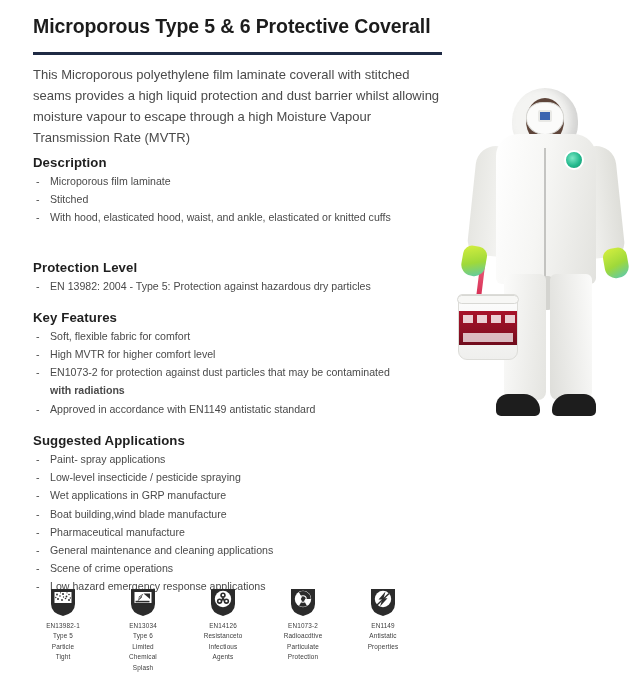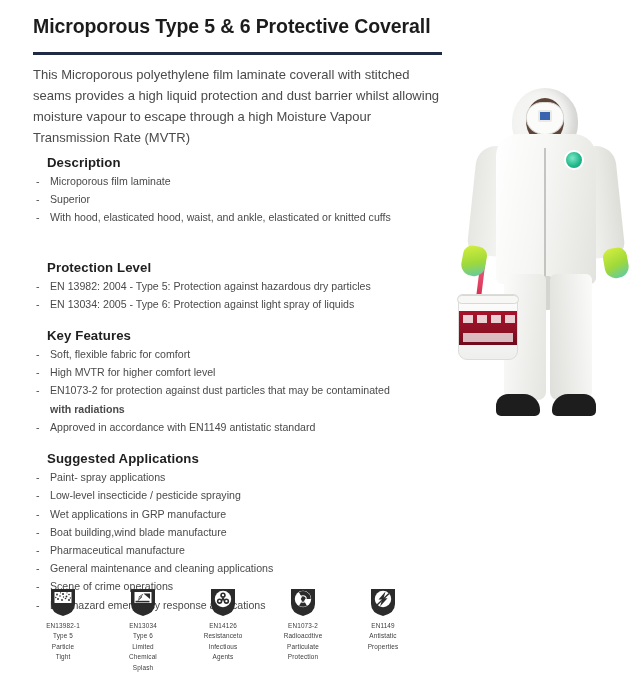--- a/index.html
+++ b/index.html
@@ -56,21 +56,20 @@
     width: 408px;
   }
 
   h2.section-head {
     font-size: 13.2px;
     font-weight: bold;
     color: #1f1f1f;
     margin-top: 7px;
     margin-bottom: 2px;
     letter-spacing: 0.1px;
-    margin-left: 14px;
   }
 
   ul.bullets {
     list-style: none;
   }
   ul.bullets li {
     font-size: 10.6px;
     line-height: 1.72;
     color: #4a4a4a;
     position: relative;
@@ -328,30 +327,29 @@
     </div>
   </div>
 
   <div class="content">
 
     <p class="intro">This Microporous polyethylene film laminate coverall with stitched seams provides a high liquid protection and dust barrier whilst allowing moisture vapour to escape through a high Moisture Vapour Transmission Rate (MVTR)</p>
 
     <h2 class="section-head">Description</h2>
     <ul class="bullets">
       <li>Microporous film laminate</li>
-      <li>Superior</li>
+      <li>Stitched</li>
       <li>With hood, elasticated hood, waist, and ankle, elasticated or knitted cuffs</li>
     </ul>
 
     <div class="gap-lg"></div>
 
     <h2 class="section-head">Protection Level</h2>
     <ul class="bullets">
       <li>EN 13982: 2004 - Type 5: Protection against hazardous dry particles</li>
-      <li>EN 13034: 2005 - Type 6: Protection against light spray of liquids</li>
     </ul>
 
     <div class="gap-md"></div>
 
     <h2 class="section-head">Key Features</h2>
     <ul class="bullets">
       <li>Soft, flexible fabric for comfort</li>
       <li>High MVTR for higher comfort level</li>
       <li>EN1073-2 for protection against dust particles that may be contaminated</li>
       <li class="cont">with radiations</li>

